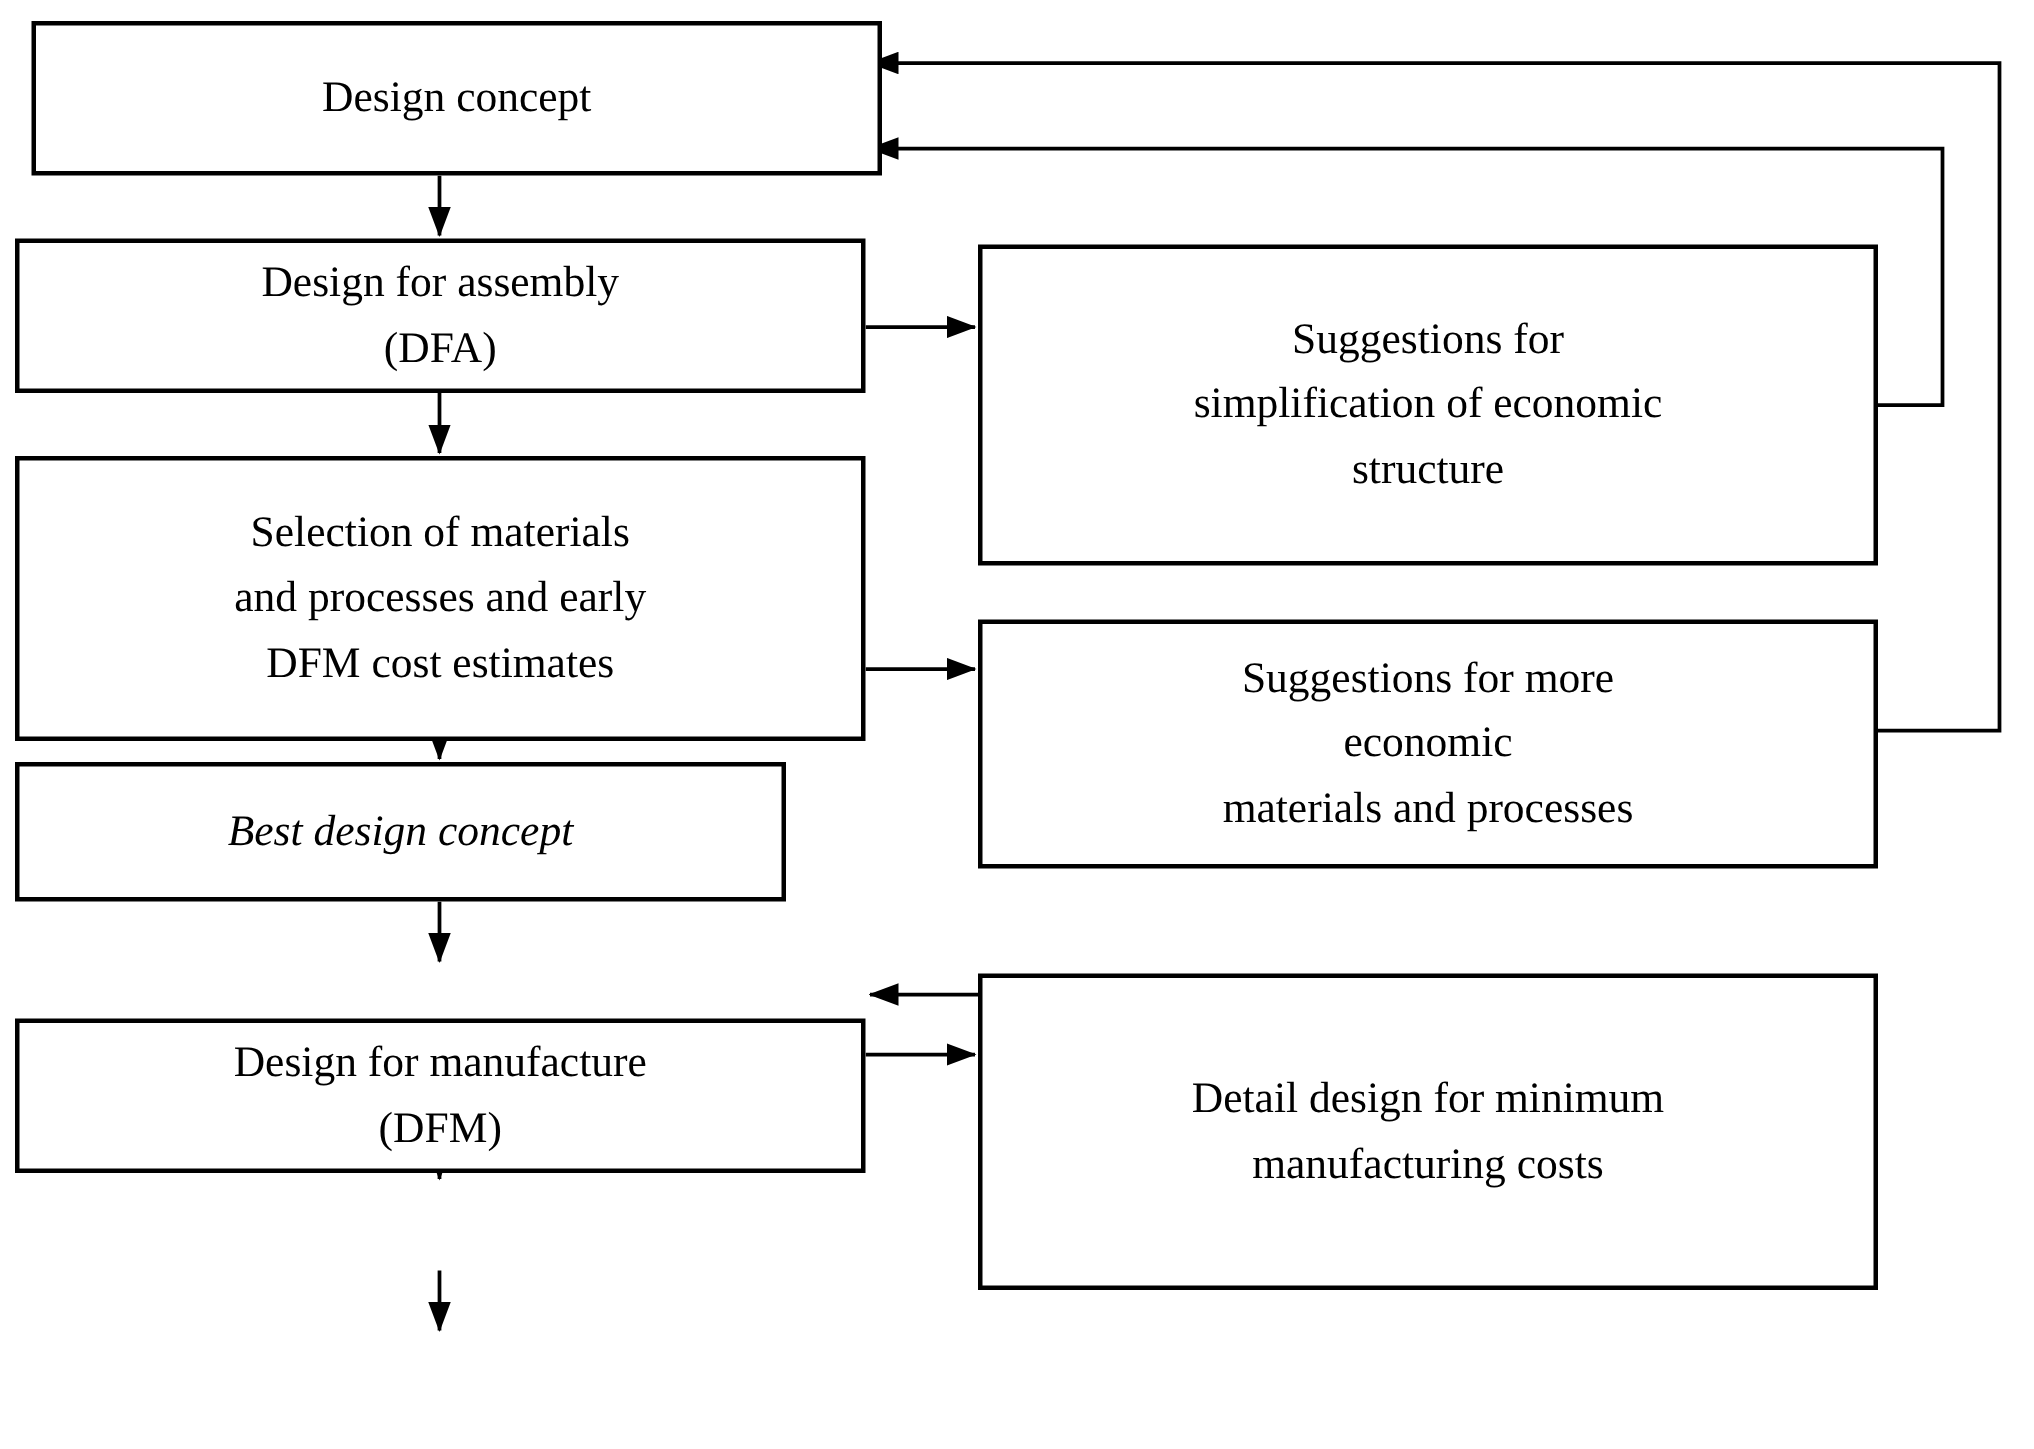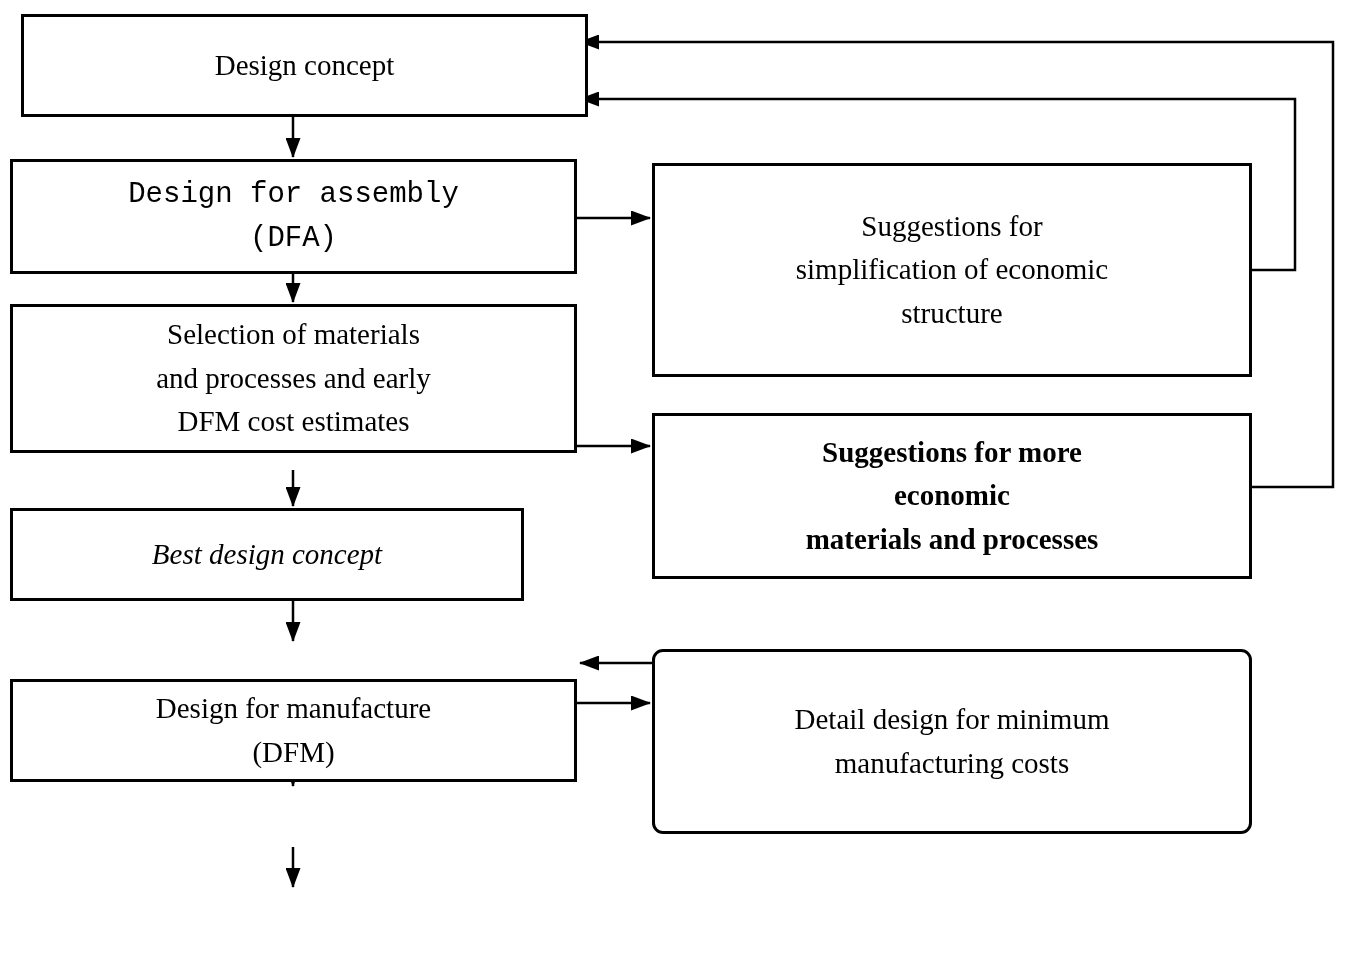--- a/index.html
+++ b/index.html
@@ -60,38 +60,38 @@
     <line x1="577" y1="446" x2="650" y2="446" stroke="#000" stroke-width="2.5" marker-end="url(#ah)"></line>
     <line x1="652" y1="663" x2="580" y2="663" stroke="#000" stroke-width="2.5" marker-end="url(#ah)"></line>
     <line x1="577" y1="703" x2="650" y2="703" stroke="#000" stroke-width="2.5" marker-end="url(#ah)"></line>
 
     <polyline points="1252,270 1295,270 1295,99 580,99" fill="none" stroke="#000" stroke-width="2.5" marker-end="url(#ah)"></polyline>
     <polyline points="1252,487 1333,487 1333,42 580,42" fill="none" stroke="#000" stroke-width="2.5" marker-end="url(#ah)"></polyline>
   </svg>
 
   <div class="node" style="left:10px; top:14px; width:567px; height:103px;margin-left:11px;">Design concept</div>
 
-  <div class="node" style="left:10px; top:159px; width:567px; height:115px;font-family:Liberation Mono, monospace;">Design for assembly
+  <div class="node" style="left:10px; top:159px; width:567px; height:103px;">Design for assembly
 (DFA)</div>
 
-  <div class="node" style="left:10px; top:304px; width:567px; height:149px;">Selection of materials
+  <div class="node" style="left:10px; top:304px; width:567px; height:190px;">Selection of materials
 and processes and early
 DFM cost estimates</div>
 
   <div class="node" style="left:10px; top:508px; width:514px; height:93px;font-style:italic;">Best design concept</div>
 
   <div class="node" style="left:10px; top:643px; width:567px; height:103px;margin-top:36px;">Design for manufacture
 (DFM)</div>
 
 
 
   <div class="node" style="left:652px; top:163px; width:600px; height:214px;">Suggestions for
 simplification of economic
 structure</div>
 
-  <div class="node" style="left:652px; top:413px; width:600px; height:166px;font-weight:bold;">Suggestions for more
+  <div class="node" style="left:652px; top:413px; width:600px; height:166px;">Suggestions for more
 economic
 materials and processes</div>
 
-  <div class="node" style="left:652px; top:649px; width:600px; height:185px;border-radius:11px;">Detail design for minimum
+  <div class="node" style="left:652px; top:649px; width:600px; height:211px;">Detail design for minimum
 manufacturing costs</div>
 
 </div>
 
 </body></html>

